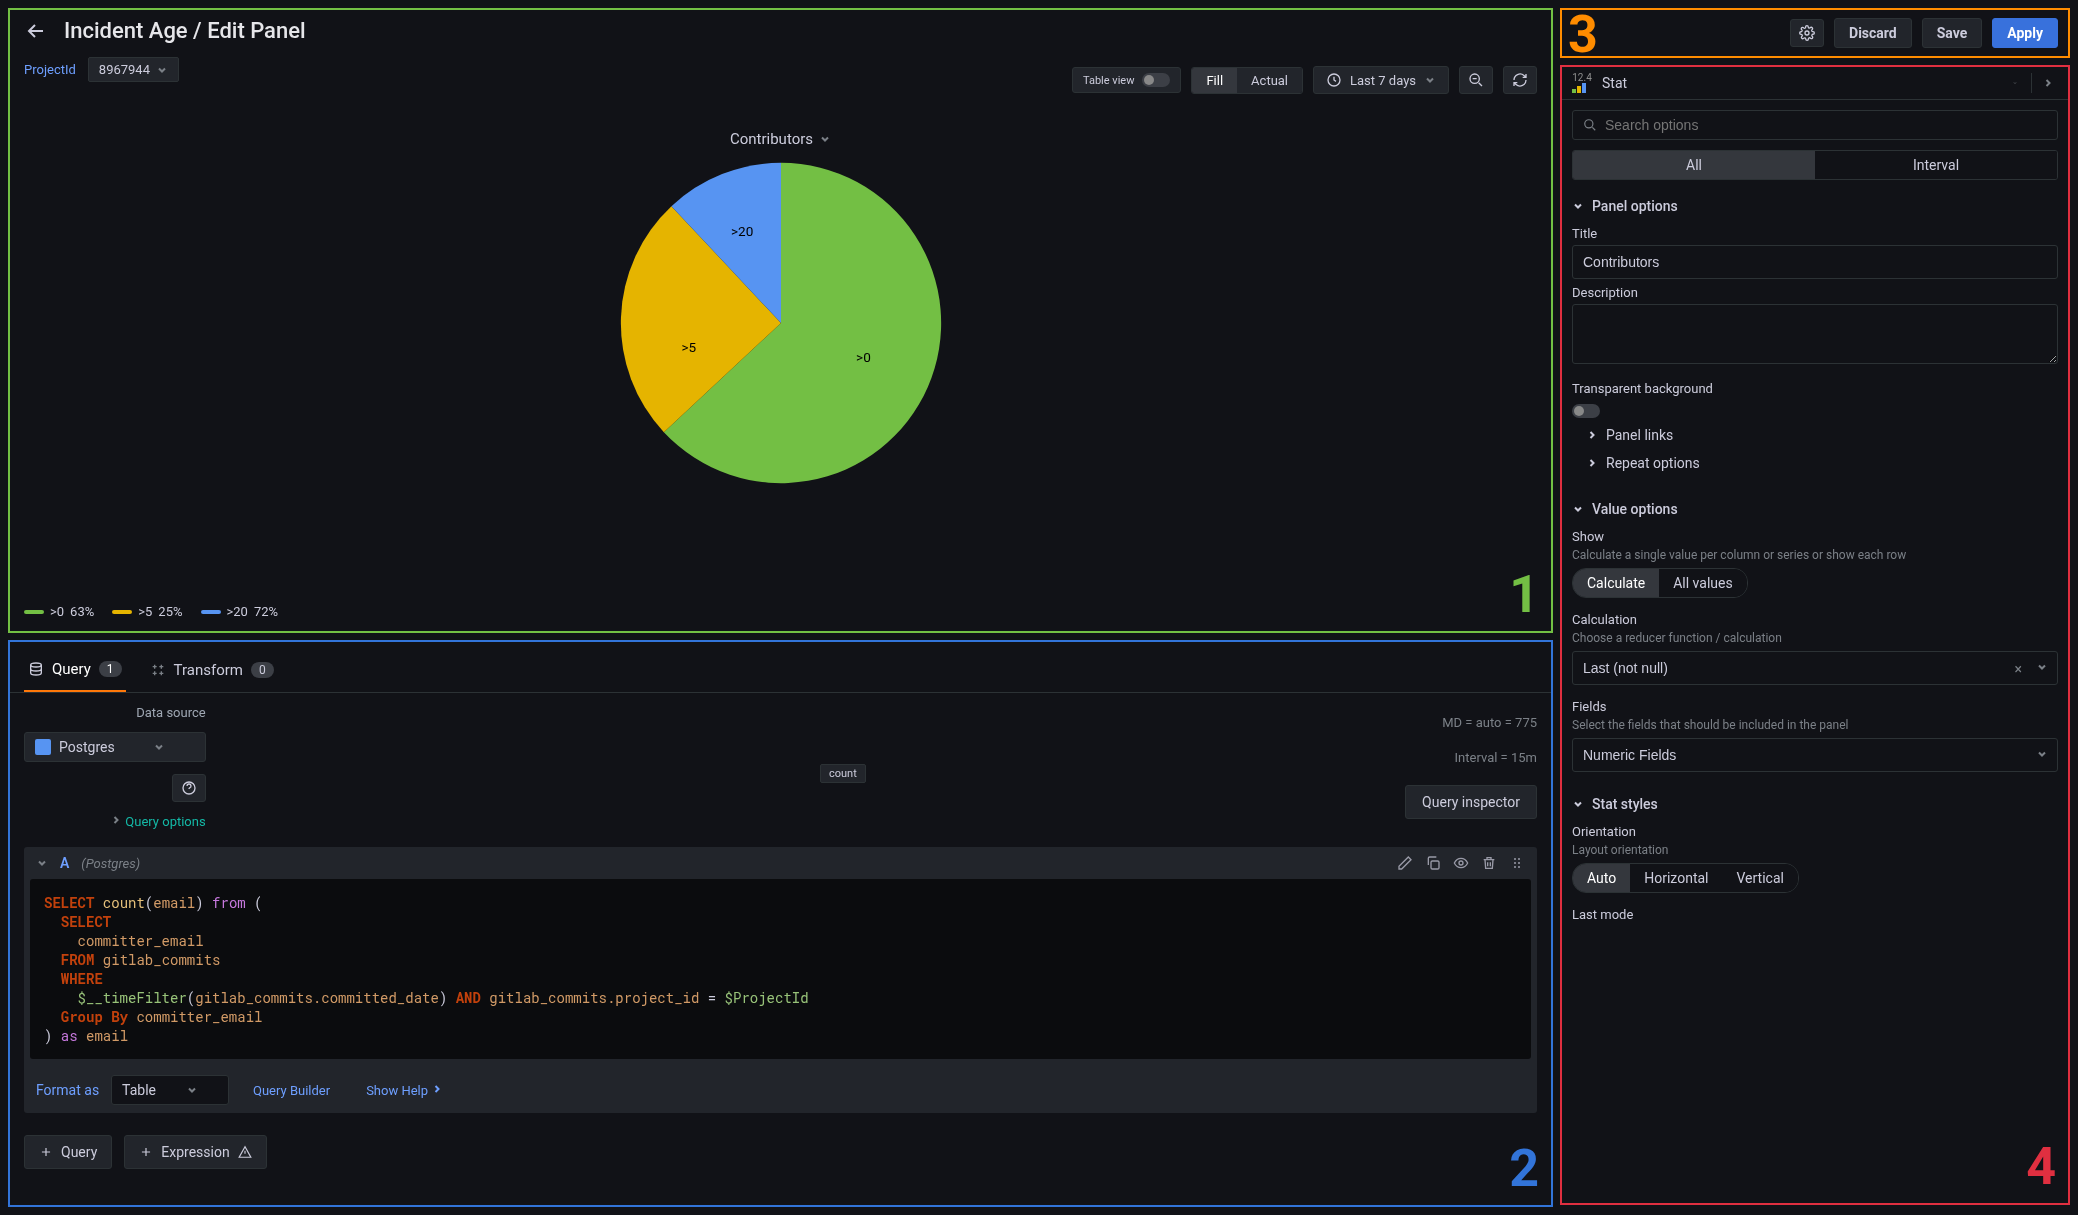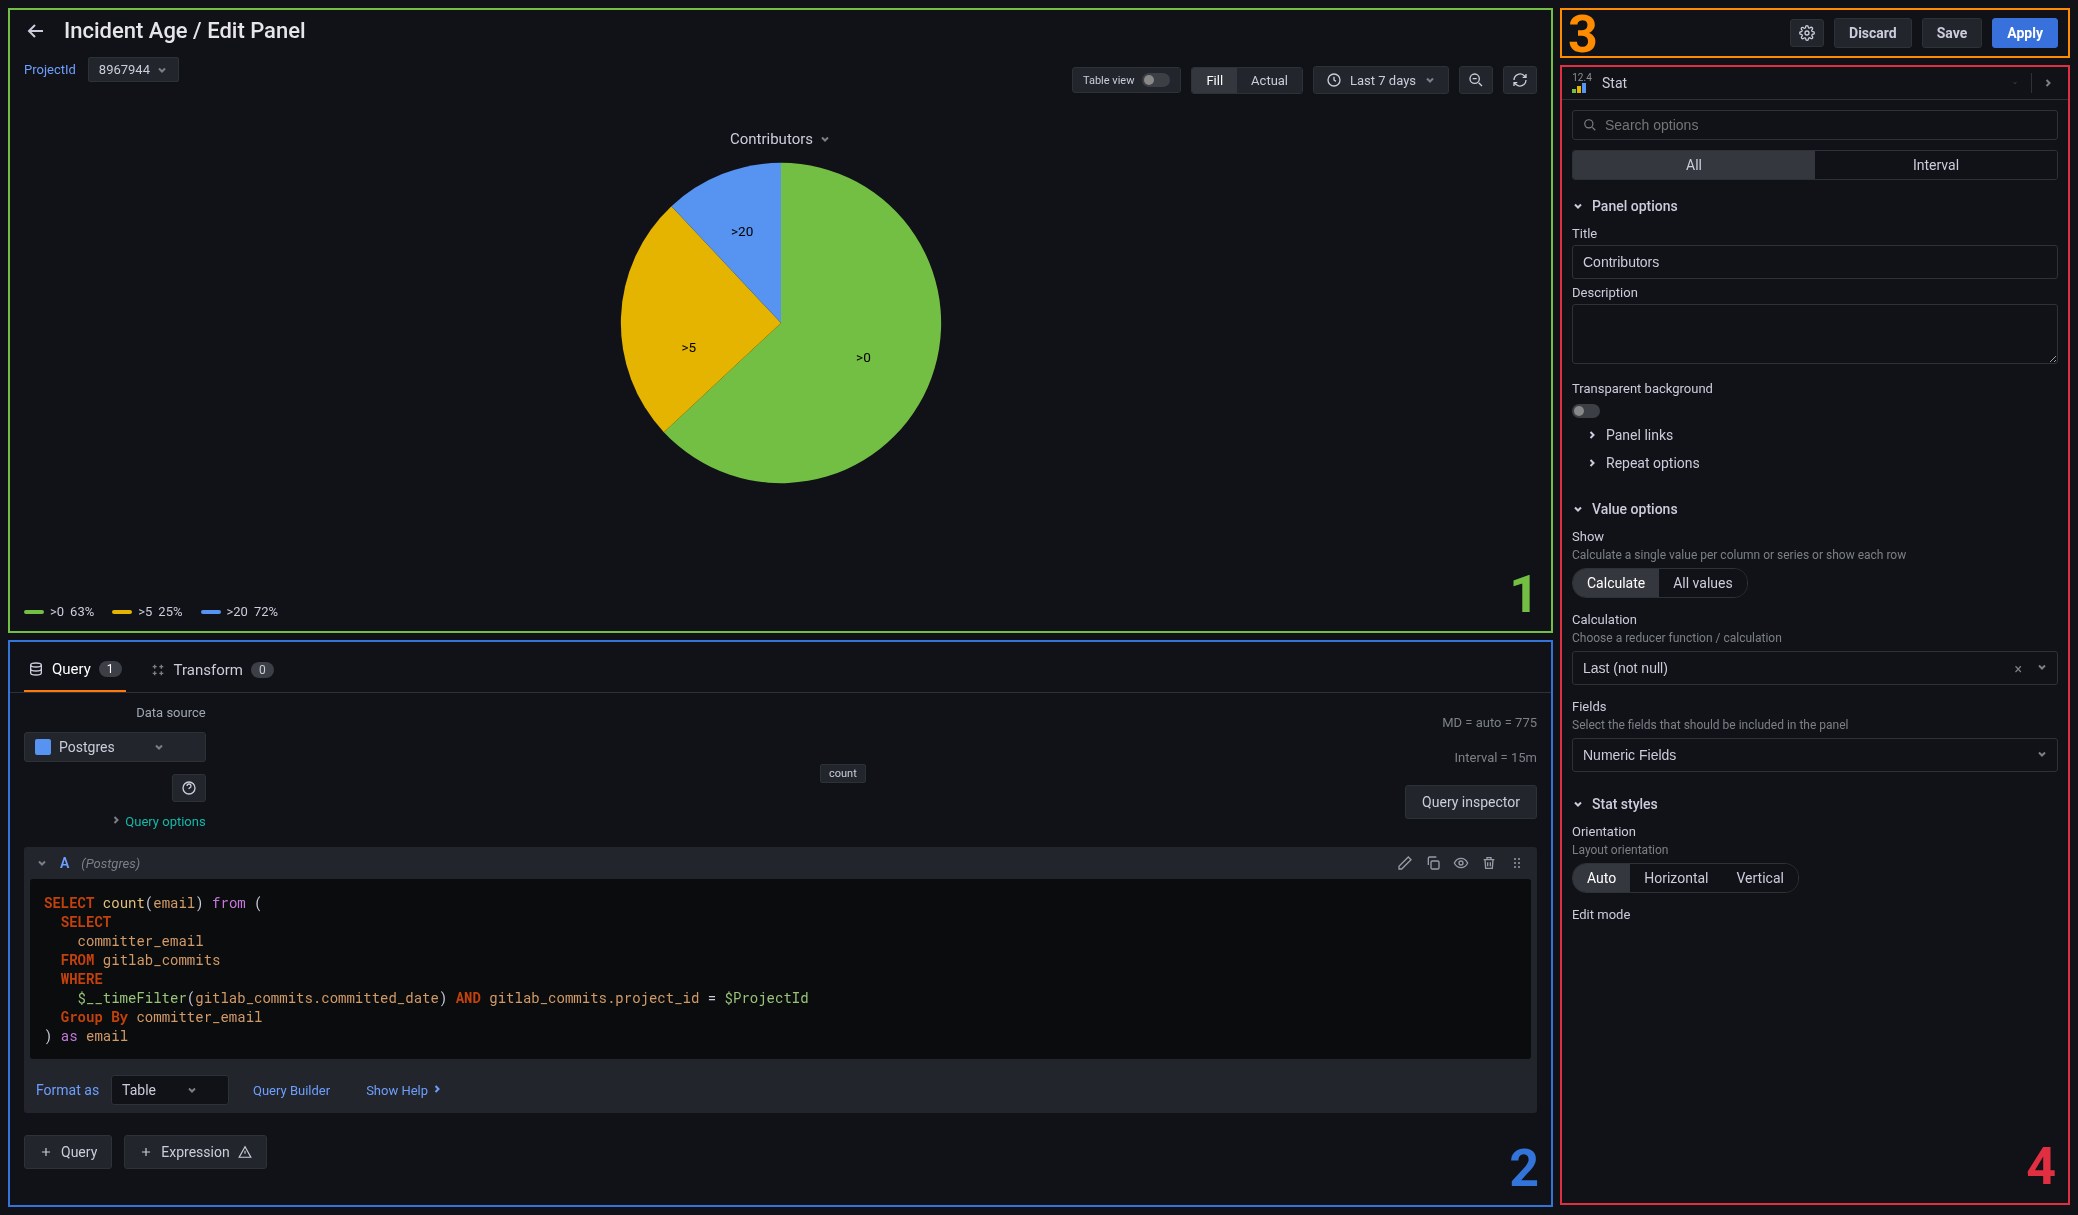--- a/index.html
+++ b/index.html
@@ -575,18 +575,18 @@
           </svg>
         <span>Stat styles</span>
       </div>
       <div class="field-label">Orientation</div>
       <div class="field-desc">Layout orientation</div>
       <div class="radio-row">
         <span class="radio-btn active">Auto</span>
         <span class="radio-btn">Horizontal</span>
         <span class="radio-btn">Vertical</span>
       </div>
-      <div class="field-label" style="margin-top:14px">Edit mode</div>
+      <div class="field-label" style="margin-top:14px">Last mode</div>
     </div>
   </div>
 
   <span class="overlay-num num-4">4</span>
 </div>
 
 </body></html>

